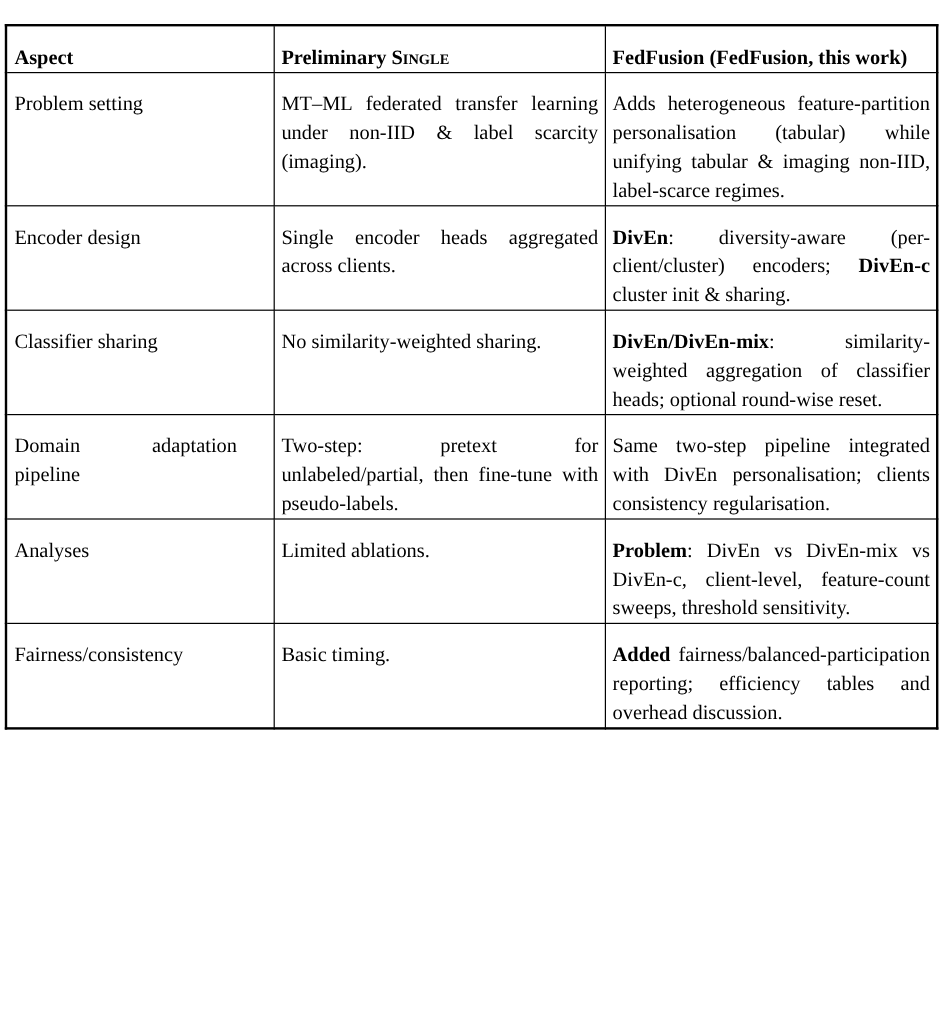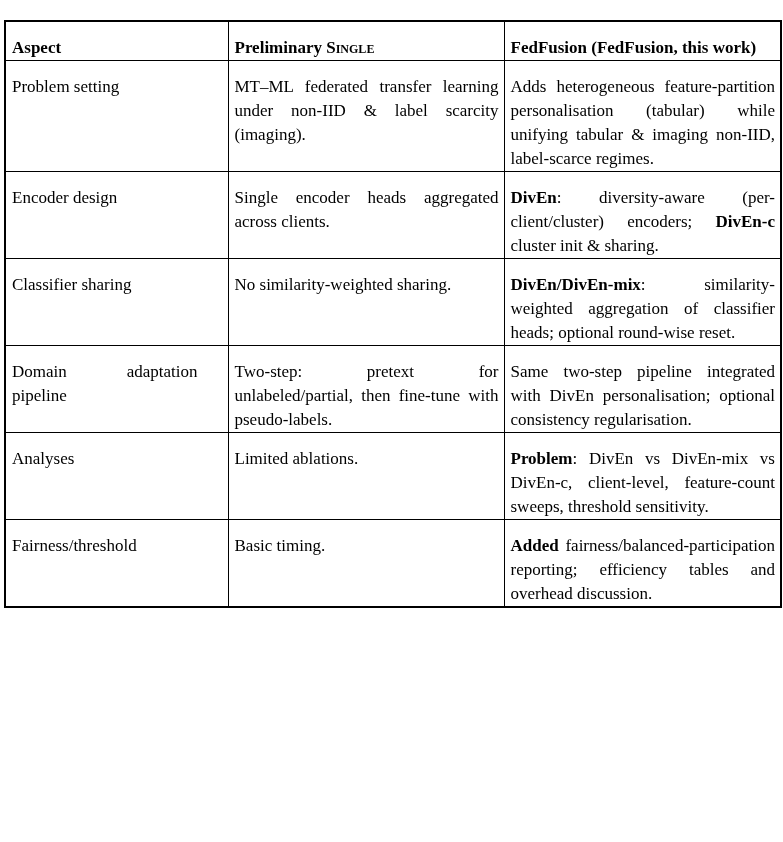--- a/index.html
+++ b/index.html
@@ -72,27 +72,27 @@
           <td><span class="b">DivEn</span><span>: diversity-aware (per-client/cluster) encoders; </span><span class="b">DivEn-c</span><span> cluster init &amp; sharing.</span></td>
         </tr>
         <tr>
           <td class="aspect"><span>Classifier sharing</span></td>
           <td><span>No similarity-weighted sharing.</span></td>
           <td><span class="b">DivEn/DivEn-mix</span><span>: similarity-weighted aggregation of classifier heads; optional round-wise reset.</span></td>
         </tr>
         <tr>
           <td class="aspect"><span>Domain adaptation pipeline</span></td>
           <td><span>Two-step: pretext for unlabeled/partial, then fine-tune with pseudo-labels.</span></td>
-          <td><span>Same two-step pipeline </span><span class="i">integrated</span><span> with DivEn personalisation; optional consistency regularisation.</span></td>
+          <td><span>Same two-step pipeline </span><span class="i">integrated</span><span> with DivEn personalisation; clients consistency regularisation.</span></td>
         </tr>
         <tr>
           <td class="aspect"><span>Analyses</span></td>
           <td><span>Limited ablations.</span></td>
           <td><span class="b">Problem</span><span>: DivEn vs DivEn-mix vs DivEn-c, client-level, feature-count sweeps, threshold sensitivity.</span></td>
         </tr>
         <tr>
-          <td class="aspect"><span>Fairness/threshold</span></td>
+          <td class="aspect"><span>Fairness/consistency</span></td>
           <td><span>Basic timing.</span></td>
           <td><span class="b">Added</span><span> fairness/balanced-participation reporting; efficiency tables and overhead discussion.</span></td>
         </tr>
       </tbody>
   </table>
 </div>
 
 </body></html>

